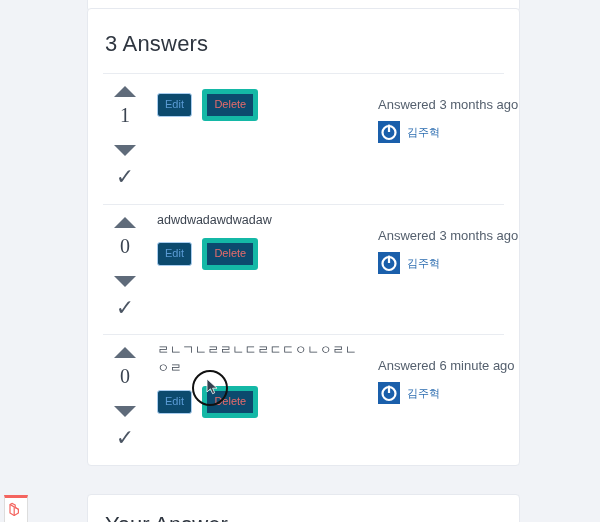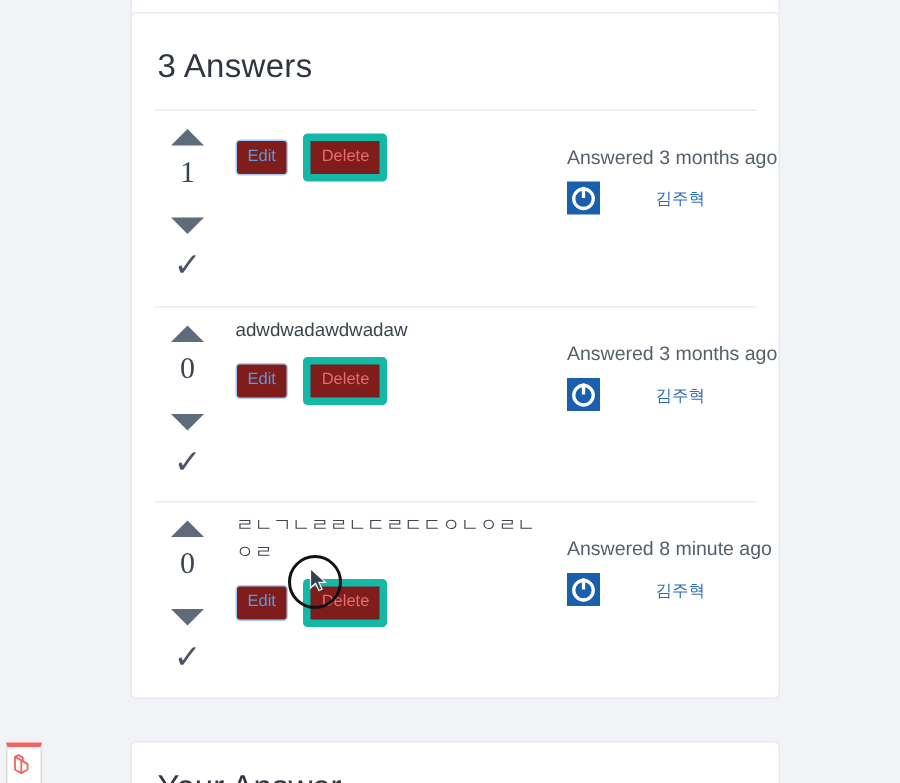--- a/index.html
+++ b/index.html
@@ -128,21 +128,21 @@
   }
   .answer-actions {
     margin-top: 9px;
   }
   .btn {
     display: inline-block;
     font-size: 11px;
     line-height: 11px;
     padding: 5px 7px 6px 7px;
     border-radius: 3px;
-    background: #7f1d1d;
+    background: #0c4a6e;
     margin-right: 6px;
     cursor: pointer;
     text-decoration: none;
   }
   .btn-edit {
     border: 1px solid #a8cdf0;
     color: #5b9bd5;
   }
   .btn-delete {
     border: 5px solid #14b8a6;
@@ -158,21 +158,20 @@
   .meta-time {
     font-size: 13px;
     color: #55606e;
     line-height: 14px;
     white-space: nowrap;
   }
   .meta-user {
     margin-top: 9px;
     display: flex;
     align-items: center;
-    gap: 30px;
   }
   .avatar {
     width: 22px;
     height: 22px;
     background: #1a5fab;
     display: inline-block;
     position: relative;
     flex: 0 0 auto;
   }
   .avatar svg { display: block; }
@@ -293,21 +292,21 @@
         <div class="check">✓</div>
       </div>
       <div class="answer-body">
         <div class="answer-text">ㄹㄴㄱㄴㄹㄹㄴㄷㄹㄷㄷㅇㄴㅇㄹㄴㅇㄹ</div>
         <div class="answer-actions">
           <a class="btn btn-edit">Edit</a>
           <a class="btn btn-delete">Delete</a>
         </div>
       </div>
       <div class="meta">
-        <div class="meta-time">Answered 8 minute ago</div>
+        <div class="meta-time">Answered 6 minute ago</div>
         <div class="meta-user">
           <span class="avatar">
             <svg width="22" height="22" viewBox="0 0 22 22">
               <circle cx="11" cy="11.5" r="6.5" fill="none" stroke="#ffffff" stroke-width="2.2"></circle>
               <rect x="9.9" y="3.6" width="2.2" height="7.4" fill="#ffffff"></rect>
             </svg>
           </span>
           <span class="user-name">김주혁</span>
         </div>
       </div>

